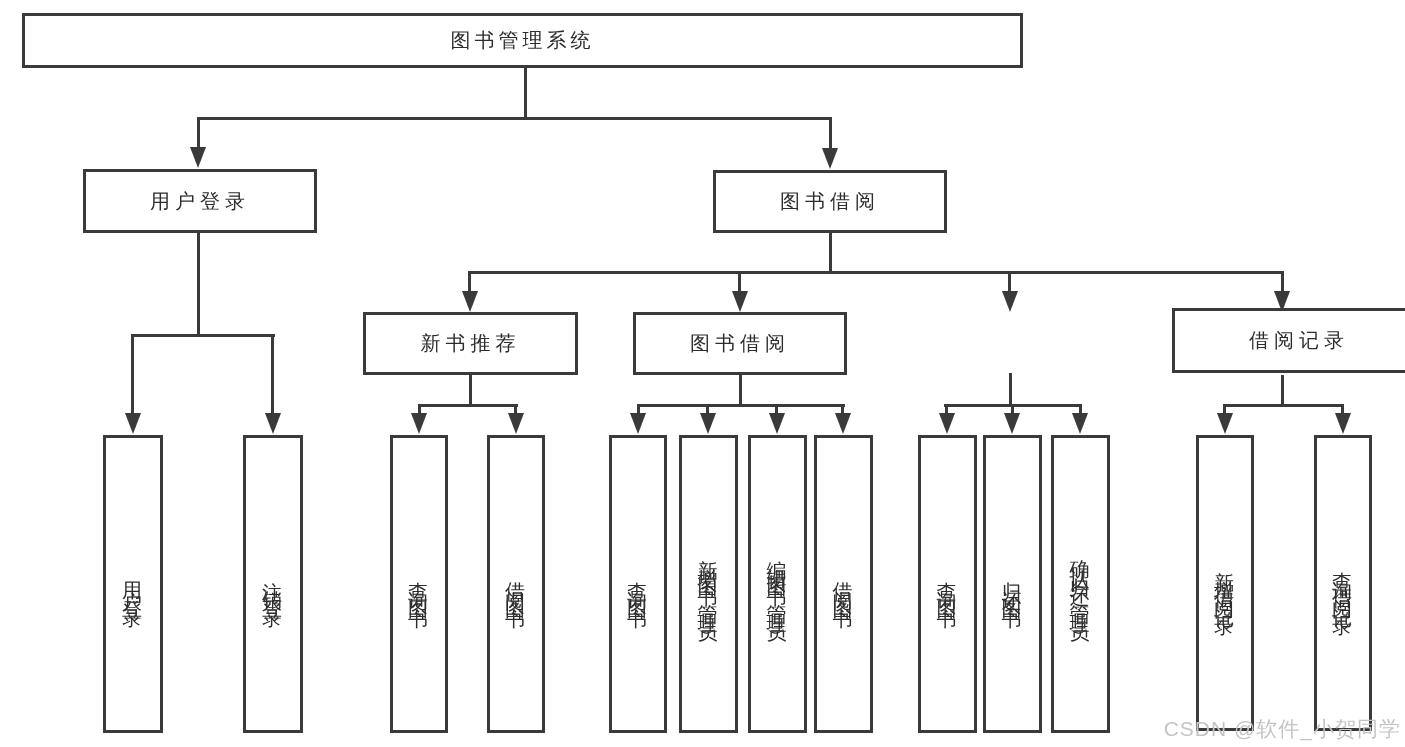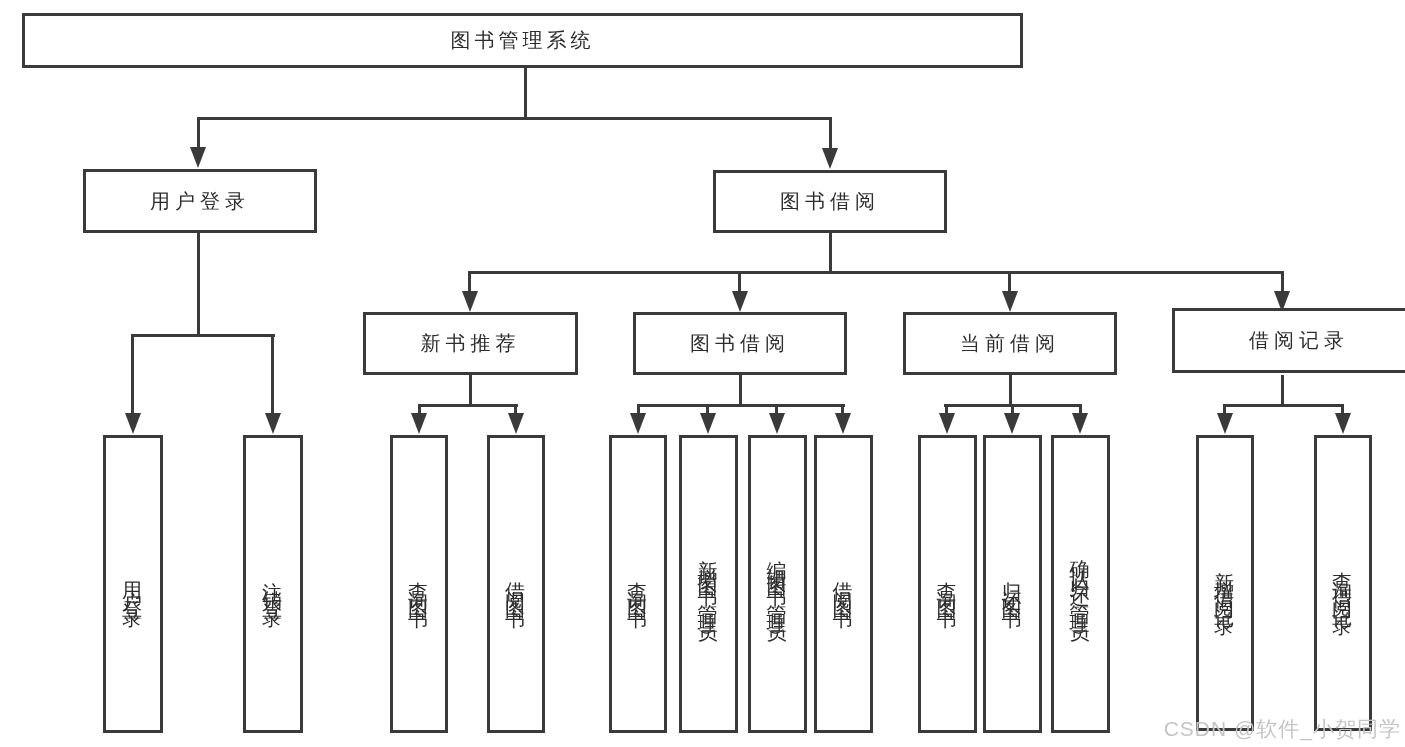--- a/index.html
+++ b/index.html
@@ -133,23 +133,20 @@
   <div class="box hbox" style="left:713px;top:170px;width:234px;height:63px">
     <span>图书借阅</span>
   </div>
 
   <div class="box hbox" style="left:633px;top:312px;width:214px;height:63px">
     <span>图书借阅</span>
   </div>
   <div class="box hbox" style="left:363px;top:312px;width:215px;height:63px">
     <span>新书推荐</span>
   </div>
-  <div class="box hbox" style="left:903px;top:312px;width:214px;height:63px">
-    <span>当前借阅</span>
-  </div>
   <div class="box hbox" style="left:1172px;top:308px;width:254px;height:65px">
     <span>借阅记录</span>
   </div>
 
   <div class="box vbox" style="left:103px;top:435px;width:60px;height:298px">
     <span class="vtext">用户登录</span>
   </div>
   <div class="box vbox" style="left:243px;top:435px;width:60px;height:298px">
     <span class="vtext">注销登录</span>
   </div>

